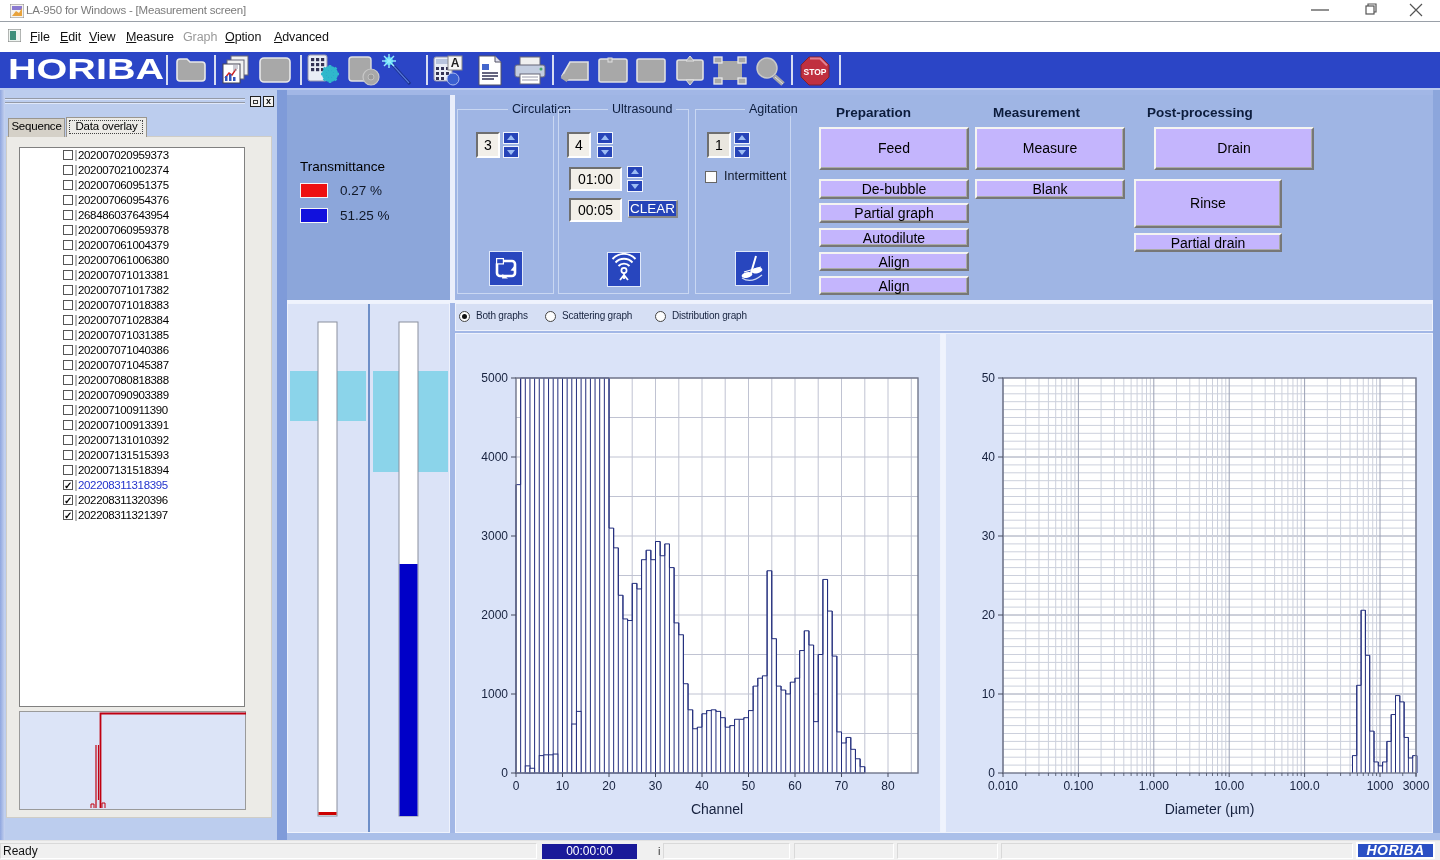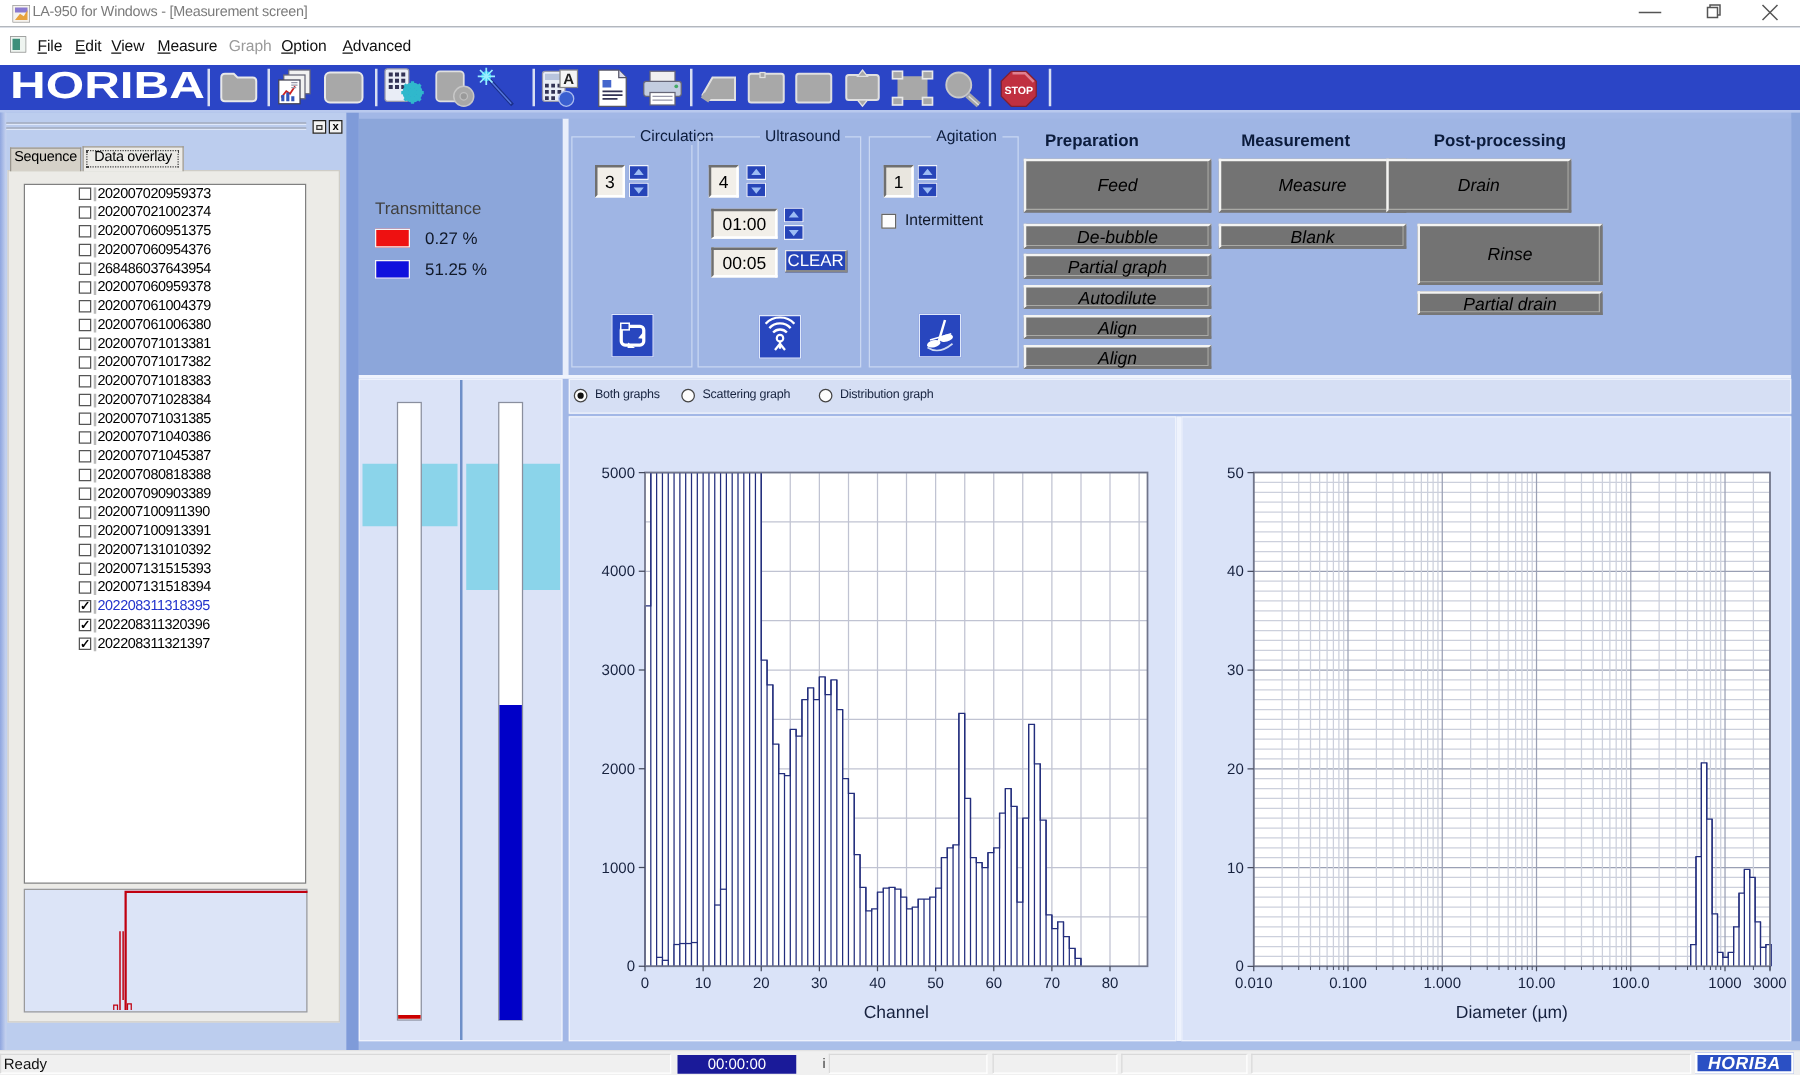--- a/index.html
+++ b/index.html
@@ -52,21 +52,21 @@
 
 .gbox { position:absolute; border:1px solid #c9d7f2; }
 .gtitle { position:absolute; top:-8px; background:#9fb5e4; padding:0 4px; font-size:12.5px; color:#0c1c3c;margin-left:36px; }
 .numfield { position:absolute; width:24px; height:26px; background:#f2efe9; border-top:2px solid #6f6f6f; border-left:2px solid #6f6f6f; border-bottom:2px solid #ffffff; border-right:2px solid #ffffff; font-size:14px; color:#000; text-align:center; line-height:22px; }
 .timefield { position:absolute; width:53px; height:24px; background:#f2efe9; border-top:2px solid #6f6f6f; border-left:2px solid #6f6f6f; border-bottom:2px solid #ffffff; border-right:2px solid #ffffff; font-size:14px; color:#000; text-align:center; line-height:20px; }
 .spin { position:absolute; width:16px; height:12px; background:#2644b8; border:1px solid #f0f4fc; }
 .spin svg { display:block; }
 .iconbtn { position:absolute; width:34px; height:35px; background:#2846be; border:1px solid #dfe8fa; }
 
 
-.wbtn { position:absolute; background:#737373; border-top:2px solid #f4f4f2; border-left:2px solid #f4f4f2; border-right:2px solid #777777; border-bottom:2px solid #777777; box-shadow:inset -1px -1px 0 #aaaaa6; font-size:14px; color:#000; text-align:center;font-style:italic; }
+.wbtn { position:absolute; background:#c4b5fd; border-top:2px solid #f4f4f2; border-left:2px solid #f4f4f2; border-right:2px solid #777777; border-bottom:2px solid #777777; box-shadow:inset -1px -1px 0 #aaaaa6; font-size:14px; color:#000; text-align:center; }
 .collabel { position:absolute; top:10px; font-size:13.5px; color:#0c1c3c;font-weight:bold; }
 
 
 .radio { position:absolute; top:7px; width:11px; height:11px; border-radius:50%; background:#fdfdfd; border:1px solid #444; }
 .radiolbl { position:absolute; top:6px; font-size:10px; letter-spacing:-0.2px; color:#17233f; }
 </style>
 </head>
 <body>
 
 <div class="abs" id="titlebar"></div>
@@ -388,36 +388,36 @@
   <div class="abs" id="minigraph">
     <svg width="227" height="99" viewBox="0 0 227 99">
       <path d="M74 96 v-4 h-3 v4 M85 96 v-5 h-3 v5" fill="none" stroke="#c00010" stroke-width="1"></path>
       <path d="M76 96 V33 M78.5 88 V33" fill="none" stroke="#c00010" stroke-width="1.2"></path>
       <path d="M80.5 96 V1.5 H226" fill="none" stroke="#c00010" stroke-width="1.8"></path>
     </svg>
   </div>
 </div>
 
 <div class="abs" id="transpanel">
-  <div class="abs" style="left:13px; top:64px; font-size:13.5px; color:#404040;">Transmittance</div>
+  <div class="abs" style="left:13px; top:64px; font-size:13.5px; color:#000000;">Transmittance</div>
   <div class="abs" style="left:13px; top:88px; width:28px; height:15px; background:#ee1111; border:1px solid #f5f5f5;"></div>
   <div class="abs" style="left:53px; top:88px; font-size:13.5px; color:#101828;">0.27 %</div>
   <div class="abs" style="left:13px; top:113px; width:28px; height:15px; background:#1111dd; border:1px solid #f5f5f5;"></div>
   <div class="abs" style="left:53px; top:113px; font-size:13.5px; color:#101828;">51.25 %</div>
 </div>
 
 <div class="abs" id="ctrlpanel">
 
   <div class="gbox" style="left:2px; top:14px; width:97px; height:185px;">
     <div class="gtitle" style="left:14px;">Circulation</div>
   </div>
   <div class="gbox" style="left:103px; top:14px; width:131px; height:185px;">
     <div class="gtitle" style="left:13px;">Ultrasound</div>
   </div>
-  <div class="gbox" style="left:240px; top:14px; width:120px; height:185px;">
+  <div class="gbox" style="left:240px; top:14px; width:96px; height:185px;">
     <div class="gtitle" style="left:13px;">Agitation</div>
   </div>
 
   <div class="numfield" style="left:21px; top:37px;">3</div>
   <div class="spin" style="left:48px; top:37px;">
       <svg width="14" height="10" viewBox="0 0 14 10">
         <path d="M7 2 L11 7 H3 Z" fill="#9cbcf4"></path>
       </svg>
     </div>
   <div class="spin" style="left:48px; top:51px;">
@@ -498,21 +498,21 @@
   <div class="wbtn" style="left:364px; top:108px; width:150px; height:20px; line-height:17px;">Partial graph</div>
   <div class="wbtn" style="left:364px; top:133px; width:150px; height:19px; line-height:16px;">Autodilute</div>
   <div class="wbtn" style="left:364px; top:157px; width:150px; height:19px; line-height:16px;">Align</div>
   <div class="wbtn" style="left:364px; top:181px; width:150px; height:19px; line-height:16px;">Align</div>
 
   <div class="collabel" style="left:538px;">Measurement</div>
   <div class="wbtn" style="left:520px; top:32px; width:150px; height:43px; line-height:39px;">Measure</div>
   <div class="wbtn" style="left:520px; top:84px; width:150px; height:20px; line-height:17px;">Blank</div>
 
   <div class="collabel" style="left:692px;">Post-processing</div>
-  <div class="wbtn" style="left:654px; top:32px; width:148px; height:43px; line-height:39px;">Drain</div>
+  <div class="wbtn" style="left:699px; top:32px; width:160px; height:43px; line-height:39px;">Drain</div>
   <div class="wbtn" style="left:679px; top:84px; width:148px; height:49px; line-height:45px;">Rinse</div>
   <div class="wbtn" style="left:679px; top:138px; width:148px; height:19px; line-height:16px;">Partial drain</div>
 </div>
 
 <div class="abs" id="barspanel">
   <svg width="161" height="528" viewBox="0 0 161 528">
     <rect x="2" y="67" width="76" height="50" fill="#8bd4ea"></rect>
     <rect x="85" y="67" width="75" height="101" fill="#8bd4ea"></rect>
     <line x1="81" y1="0" x2="81" y2="528" stroke="#6e8fc8" stroke-width="2"></line>
     <rect x="30" y="18" width="19" height="494" fill="#ffffff" stroke="#8a8f9e" stroke-width="1"></rect>

